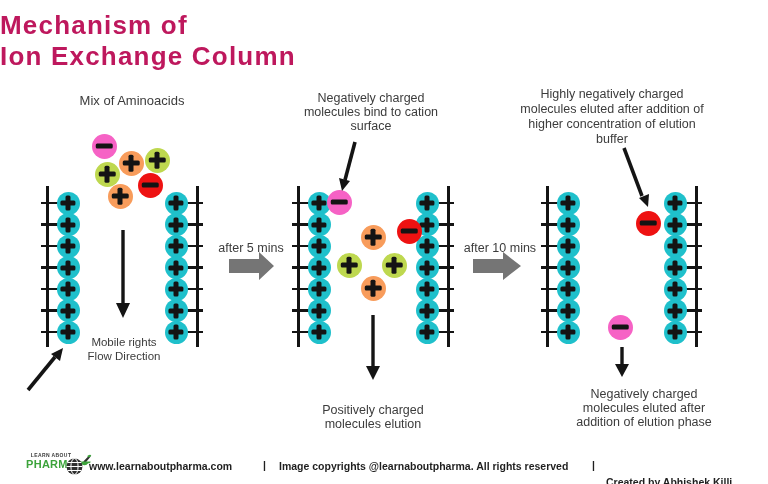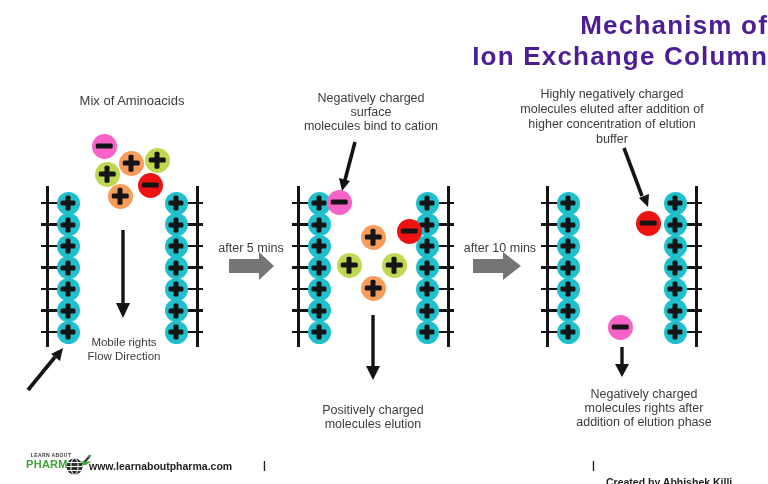--- a/index.html
+++ b/index.html
@@ -1,19 +1,19 @@
 <!DOCTYPE html>
 <html><head>
 <meta charset="utf-8">
 <style>
   html,body{margin:0;padding:0;background:#ffffff;}
   .canvas{position:relative;width:768px;height:484px;background:#ffffff;overflow:hidden;
           font-family:"Liberation Sans", sans-serif;}
-  .title{position:absolute;left:0;top:10px;width:768px;text-align:right;
-         font-size:26px;line-height:31px;font-weight:800;color:#4c1d95;letter-spacing:1.2px;}
+  .title{position:absolute;left:0;top:10px;width:768px;text-align:left;
+         font-size:26px;line-height:31px;font-weight:800;color:#be185d;letter-spacing:1.2px;}
   .lbl{position:absolute;transform:translateX(-50%);text-align:center;
        font-size:12.5px;line-height:14px;color:#3c3c3c;font-weight:500;white-space:nowrap;}
   .lbl.small{font-size:11.5px;line-height:13.5px;}
   .lbl.big{font-size:13px;}
   .lbl.lh15{line-height:15px;}
   .circ{position:absolute;border-radius:50%;}
   .circ::before{content:"";position:absolute;left:50%;top:50%;transform:translate(-50%,-50%);
                 width:66%;height:5px;background:#141414;border-radius:1.5px;}
   .circ.plus::after{content:"";position:absolute;left:50%;top:50%;transform:translate(-50%,-50%);
                 width:5px;height:66%;background:#141414;border-radius:1.5px;}
@@ -32,22 +32,22 @@
 
   <div class="title">
     <div>Mechanism of</div>
     <div>Ion Exchange Column</div>
   </div>
 
   <div class="lbl big" style="left:132px;top:94px">Mix of Aminoacids</div>
 
   <div class="lbl" style="left:371px;top:91px">
     <div>Negatively charged</div>
+    <div>molecules bind to cation</div>
     <div>surface</div>
-    <div>molecules bind to cation</div>
   </div>
 
   <div class="lbl lh15" style="left:612px;top:87px">
     <div>Highly negatively charged</div>
     <div>molecules eluted after addition of</div>
     <div>higher concentration of elution</div>
     <div>buffer</div>
   </div>
 
   <div class="lbl" style="left:251px;top:241px">after 5 mins</div>
@@ -59,21 +59,21 @@
   </div>
 
 
   <div class="lbl" style="left:373px;top:403px">
     <div>Positively charged</div>
     <div>molecules elution</div>
   </div>
 
   <div class="lbl" style="left:644px;top:387px">
     <div>Negatively charged</div>
-    <div>molecules rights after</div>
+    <div>molecules eluted after</div>
     <div>addition of elution phase</div>
   </div>
 
   <div id="diagram-layer">
       <div style="position: absolute; left: 41px; top: 201.7px; width: 27px; height: 2.6px; background: rgb(20, 20, 20);"></div>
       <div style="position: absolute; left: 41px; top: 223.2px; width: 27px; height: 2.6px; background: rgb(20, 20, 20);"></div>
       <div style="position: absolute; left: 41px; top: 244.7px; width: 27px; height: 2.6px; background: rgb(20, 20, 20);"></div>
       <div style="position: absolute; left: 41px; top: 266.2px; width: 27px; height: 2.6px; background: rgb(20, 20, 20);"></div>
       <div style="position: absolute; left: 41px; top: 287.7px; width: 27px; height: 2.6px; background: rgb(20, 20, 20);"></div>
       <div style="position: absolute; left: 41px; top: 309.2px; width: 27px; height: 2.6px; background: rgb(20, 20, 20);"></div>
@@ -216,16 +216,17 @@
     <circle cx="8.5" cy="8.5" r="8" fill="#2f2f2f"></circle>
     <g stroke="#ffffff" stroke-width="1" fill="none">
       <ellipse cx="8.5" cy="8.5" rx="3.6" ry="8"></ellipse>
       <line x1="0.5" y1="8.5" x2="16.5" y2="8.5"></line>
       <line x1="1.6" y1="4.5" x2="15.4" y2="4.5"></line>
       <line x1="1.6" y1="12.5" x2="15.4" y2="12.5"></line>
     </g>
   </svg>
   <div class="footer-item" style="left:89px;top:460px">www.learnaboutpharma.com</div>
   <div class="footer-item" style="left:263px;top:459px;font-weight:900">|</div>
+  <div class="footer-item" style="left:279px;top:460px">Image copyrights @learnaboutpharma. All rights reserved</div>
   <div class="footer-item" style="left:592px;top:459px;font-weight:900">|</div>
   <div class="footer-item" style="left:606px;top:476px">Created by Abhishek Killi</div>
 
 </div>
 
 </body></html>

